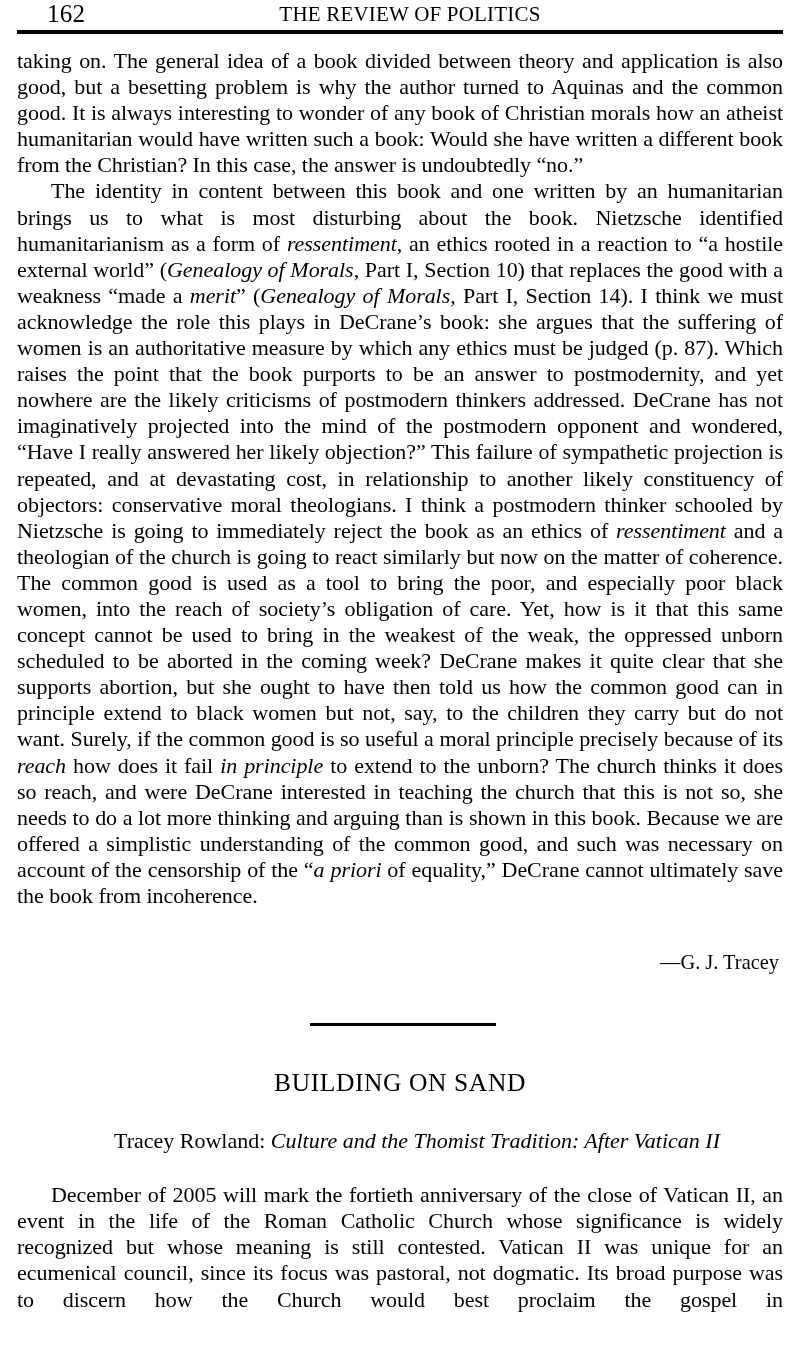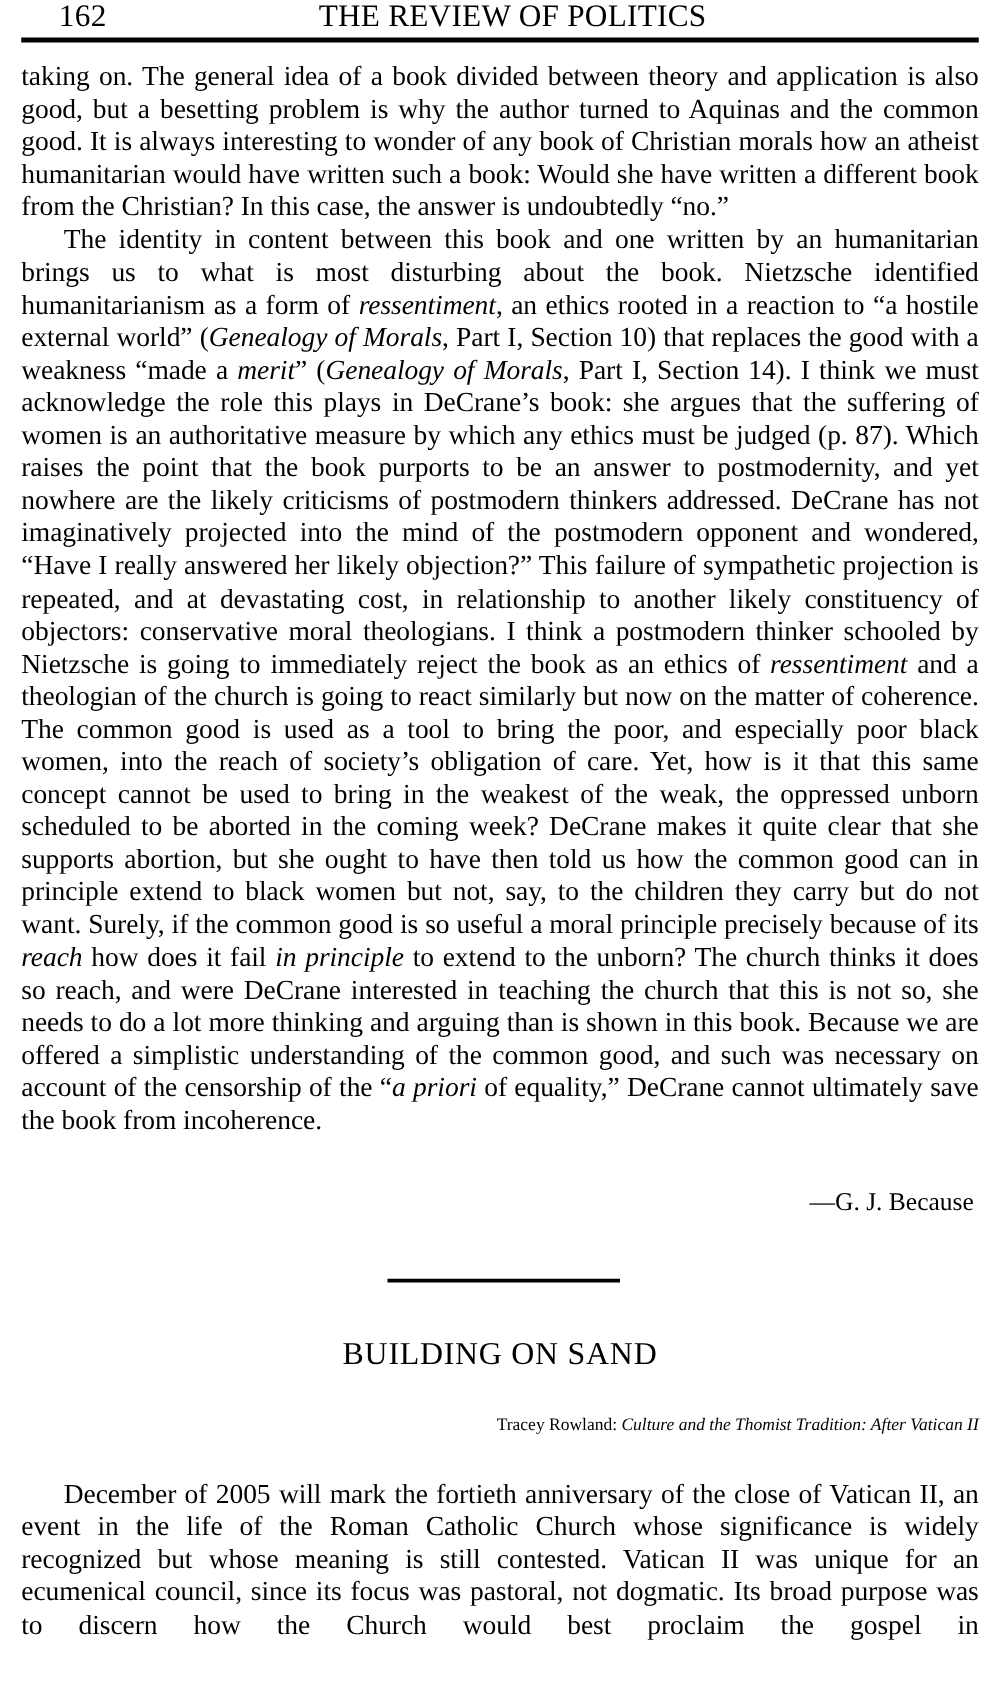--- a/index.html
+++ b/index.html
@@ -40,21 +40,21 @@
     font-size: 25px;
     line-height: 28px;
     letter-spacing: 0.3px;
   }
   .head-title {
     position: absolute;
     left: 0;
     right: 0;
     top: 0px;
     text-align: center;
-    font-size: 25px;
+    font-size: 21px;
     line-height: 28px;
     letter-spacing: 0.2px;
     padding-left: 20px;
   }
   .head-rule {
     position: absolute;
     left: 0px;
     right: 0px;
     top: 30px;
     height: 4px;
@@ -129,26 +129,26 @@
     font-size: 25.5px;
     line-height: 30px;
     letter-spacing: 0.6px;
     padding-top: 42px;
   }
 
   
   .citation {
     width: 766px;
     margin: 0 auto;
-    font-size: 14px;
+    font-size: 22px;
     line-height: 26.1px;
     padding-top: 30px;
     text-indent: 34px;
     box-sizing: border-box;
-    text-align: right;
+    text-align: center;
   }
 
   
   .closing-wrap {
     width: 766px;
     margin: 0 auto;
     padding-top: 28px;
     box-sizing: border-box;
   }
 </style>
@@ -163,21 +163,21 @@
     <div class="head-rule"></div>
   </div>
 
   <div class="body-col">
     <div id="review-one-paragraphs">
         <p class="para no-stretch"><span>taking on. The general idea of a book divided between theory and application is also good, but a besetting problem is why the author turned to Aquinas and the common good. It is always interesting to wonder of any book of Christian morals how an atheist humanitarian would have written such a book: Would she have written a different book from the Christian? In this case, the answer is undoubtedly “no.”</span></p>
         <p class="para indent no-stretch"><span>The identity in content between this book and one written by an humanitarian brings us to what is most disturbing about the book. Nietzsche identified humanitarianism as a form of </span><i>ressentiment</i><span>, an ethics rooted in a reaction to “a hostile external world” (</span><i>Genealogy of Morals</i><span>, Part I, Section 10) that replaces the good with a weakness “made a </span><i>merit</i><span>” (</span><i>Genealogy of Morals</i><span>, Part I, Section 14). I think we must acknowledge the role this plays in DeCrane’s book: she argues that the suffering of women is an authoritative measure by which any ethics must be judged (p. 87).  Which raises the point that the book purports to be an answer to postmodernity, and yet nowhere are the likely criticisms of postmodern thinkers addressed. DeCrane has not imaginatively projected into the mind of the postmodern opponent and wondered, “Have I really answered her likely objection?” This failure of sympathetic projection is repeated, and at devastating cost, in relationship to another likely constituency of objectors: conservative moral theologians. I think a postmodern thinker schooled by Nietzsche is going to immediately reject the book as an ethics of </span><i>ressentiment</i><span> and a theologian of the church is going to react similarly but now on the matter of coherence. The common good is used as a tool to bring the poor, and especially poor black women, into the reach of society’s obligation of care. Yet, how is it that this same concept cannot be used to bring in the weakest of the weak, the oppressed unborn scheduled to be aborted in the coming week? DeCrane makes it quite clear that she supports abortion, but she ought to have then told us how the common good can in principle extend to black women but not, say, to the children they carry but do not want. Surely, if the common good is so useful a moral principle precisely because of its </span><i>reach</i><span> how does it fail </span><i>in principle</i><span> to extend to the unborn? The church thinks it does so reach, and were DeCrane interested in teaching the church that this is not so, she needs to do a lot more thinking and arguing than is shown in this book. Because we are offered a simplistic understanding of the common good, and such was necessary on account of the censorship of the “</span><i>a priori</i><span> of equality,” DeCrane cannot ultimately save the book from incoherence.</span></p>
       </div>
   </div>
 
-  <div class="byline">—G. J. Because</div>
+  <div class="byline">—G. J. Tracey</div>
 
   <div class="divider-wrap">
     <div class="divider-rule"></div>
   </div>
 
   <div class="review-title">BUILDING ON SAND</div>
 
   <div class="citation">
     <span>Tracey Rowland:</span>
     <i>Culture and the Thomist Tradition: After Vatican II</i><br>

